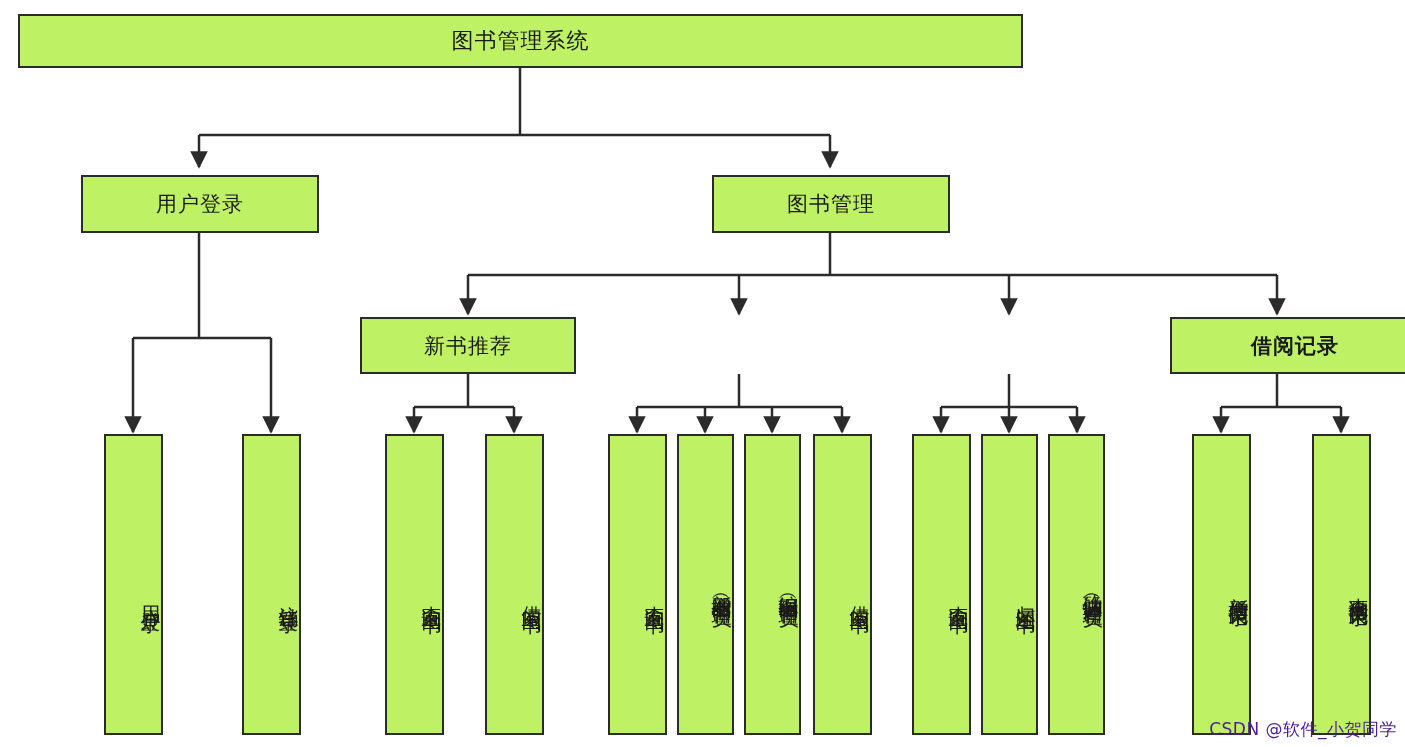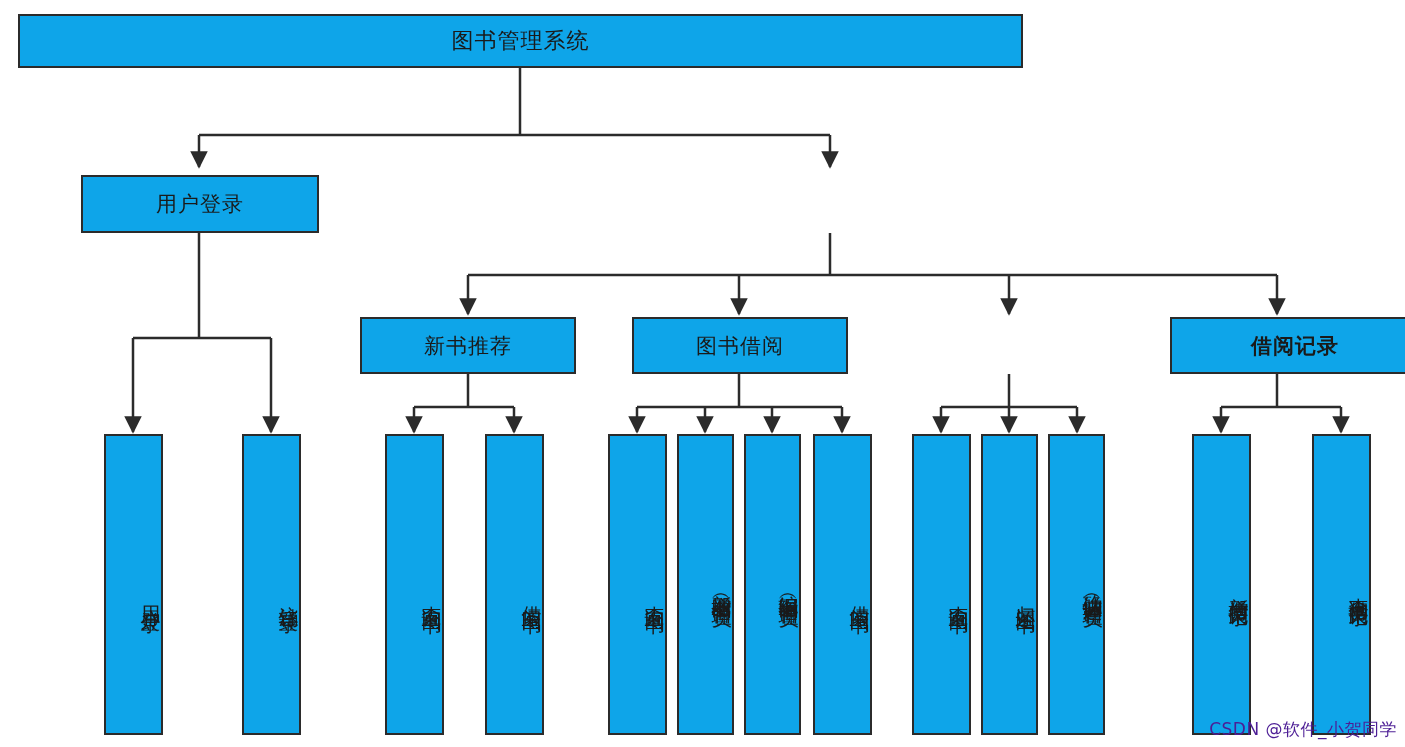--- a/index.html
+++ b/index.html
@@ -21,21 +21,21 @@
     position: absolute;
     left: 0; top: 0;
     width: 1405px;
     height: 747px;
     pointer-events: none;
   }
   .node {
     position: absolute;
     box-sizing: border-box;
     border: 2.5px solid #2b2b2b;
-    background: #0ea5e9;
+    background: #bef264;
     display: flex;
     align-items: center;
     justify-content: center;
     color: #1a1a1a;
   }
   .node.horiz {
     font-size: 21px;
     letter-spacing: 1px;
   }
   .node.root { font-size: 22px; }
@@ -121,26 +121,26 @@
     </g>
   </svg>
 
   <div class="node horiz root" style="left:18px; top:14px; width:1005px; height:54px;">
     <span class="label">图书管理系统</span>
   </div>
 
   <div class="node horiz" style="left:81px; top:175px; width:238px; height:58px;">
     <span class="label">用户登录</span>
   </div>
+  <div class="node horiz" style="left:712px; top:175px; width:238px; height:58px;">
+    <span class="label">图书管理</span>
+  </div>
 
   <div class="node horiz" style="left:360px; top:317px; width:216px; height:57px;">
     <span class="label">新书推荐</span>
-  </div>
-  <div class="node horiz" style="left:632px; top:317px; width:216px; height:57px;">
-    <span class="label">图书借阅</span>
   </div>
   <div class="node horiz" style="left:1170px; top:317px; width:250px; height:57px;font-weight:bold;">
     <span class="label">借阅记录</span>
   </div>
 
   <div class="node vert" style="left:104px; top:434px; width:59px; height:301px;">
     <span class="label">用户登录</span>
   </div>
   <div class="node vert" style="left:242px; top:434px; width:59px; height:301px;">
     <span class="label">注销登录</span>

